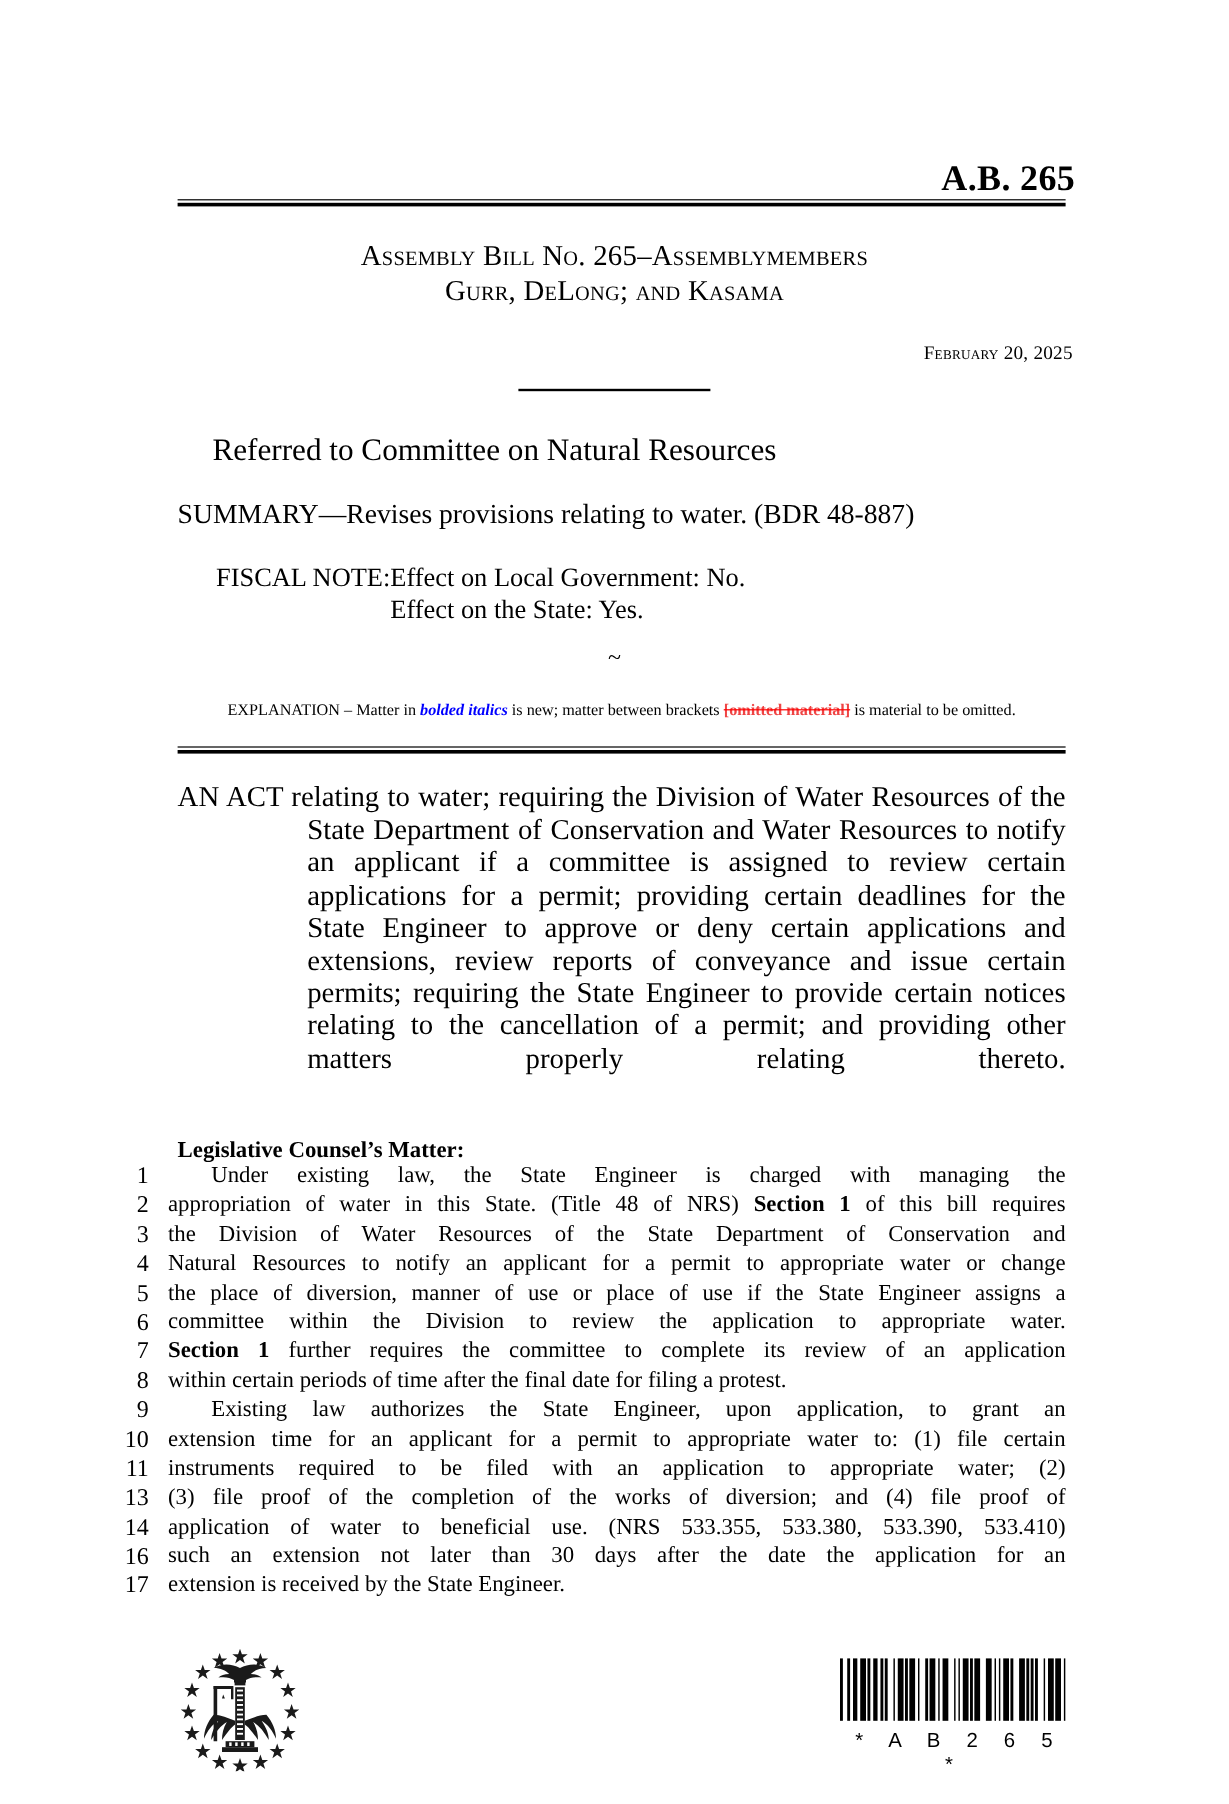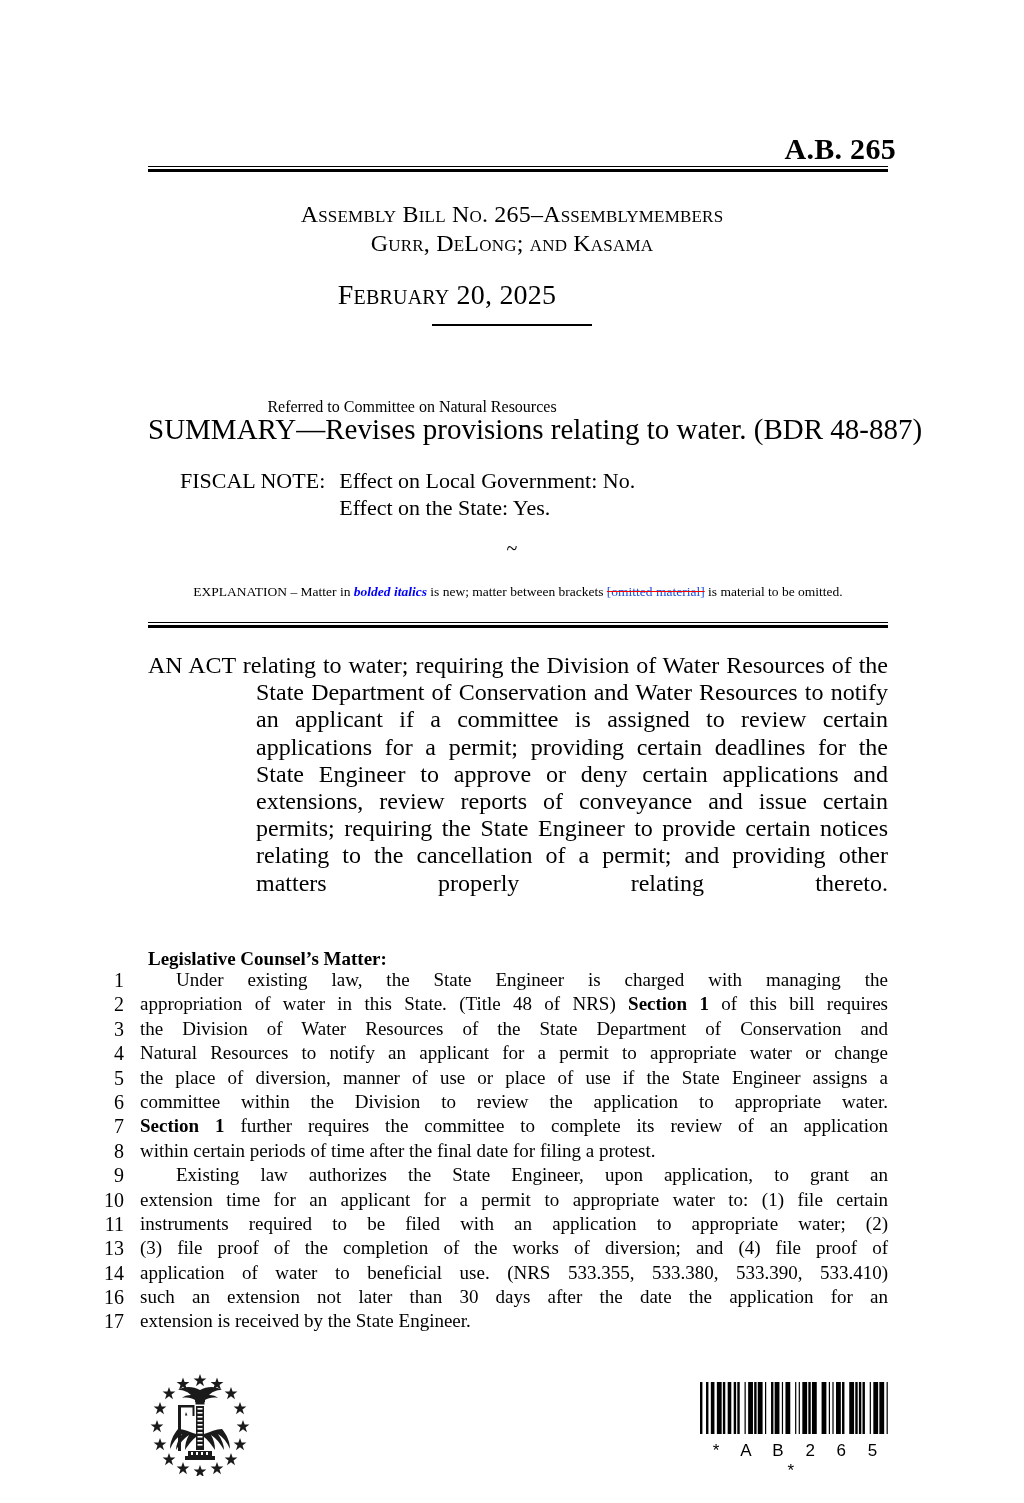--- a/index.html
+++ b/index.html
@@ -70,22 +70,22 @@
     font-variant: small-caps;
     letter-spacing: 0.2px;
   }
   .hdr-line1 { top: 199px; }
   .hdr-line2 { top: 228px; }
   .hdr-date {
     position: absolute;
     left: 0;
     top: 280px;
     width: 894px;
-    text-align: center;
-    font-size: 28px;
+    text-align: right;
+    font-size: 16px;
     line-height: 30px;
     font-variant: small-caps;
     letter-spacing: 0.2px;
   }
 
   .short-rule {
     position: absolute;
     left: 50%;
     top: 324px;
     width: 160px;
@@ -93,46 +93,45 @@
     height: 2px;
     background: #000;
   }
 
   .referred {
     position: absolute;
     left: 0;
     top: 360px;
     width: 824px;
     text-align: center;
-    font-size: 16px;
+    font-size: 26px;
     line-height: 30px;
-    margin-top: 32px;
   }
 
   .summary {
     position: absolute;
     left: 148px;
     top: 414px;
     width: 740px;
-    font-size: 29px;
+    font-size: 23px;
     line-height: 30px;
     white-space: nowrap;
   }
 
   .fiscal {
     position: absolute;
     left: 148px;
     top: 467px;
     width: 740px;
     font-size: 22px;
     line-height: 27px;
   }
   .fiscal-row { display: flex; }
   .fiscal-label { white-space: nowrap; margin-left: 32px; }
-  .fiscal-values { margin-left: 14px; }
+  .fiscal-values { }
   .fiscal-values div { white-space: nowrap; }
 
   .tilde {
     position: absolute;
     left: 0;
     top: 536px;
     width: 1024px;
     text-align: center;
     font-size: 20px;
     line-height: 24px;
@@ -147,23 +146,24 @@
     font-size: 13.5px;
     line-height: 18px;
     white-space: nowrap;
   }
   .ex-new {
     color: #0000ff;
     font-weight: bold;
     font-style: italic;
   }
   .ex-omit {
-    color: #1d4ed8;
+    color: #ef4444;
     text-decoration: line-through;
     text-decoration-color: #ff0000;
+    font-weight: bold;
   }
 
   
   .anact {
     position: absolute;
     left: 148px;
     top: 652px;
     width: 740px;
     font-size: 24px;
     line-height: 27.2px;

